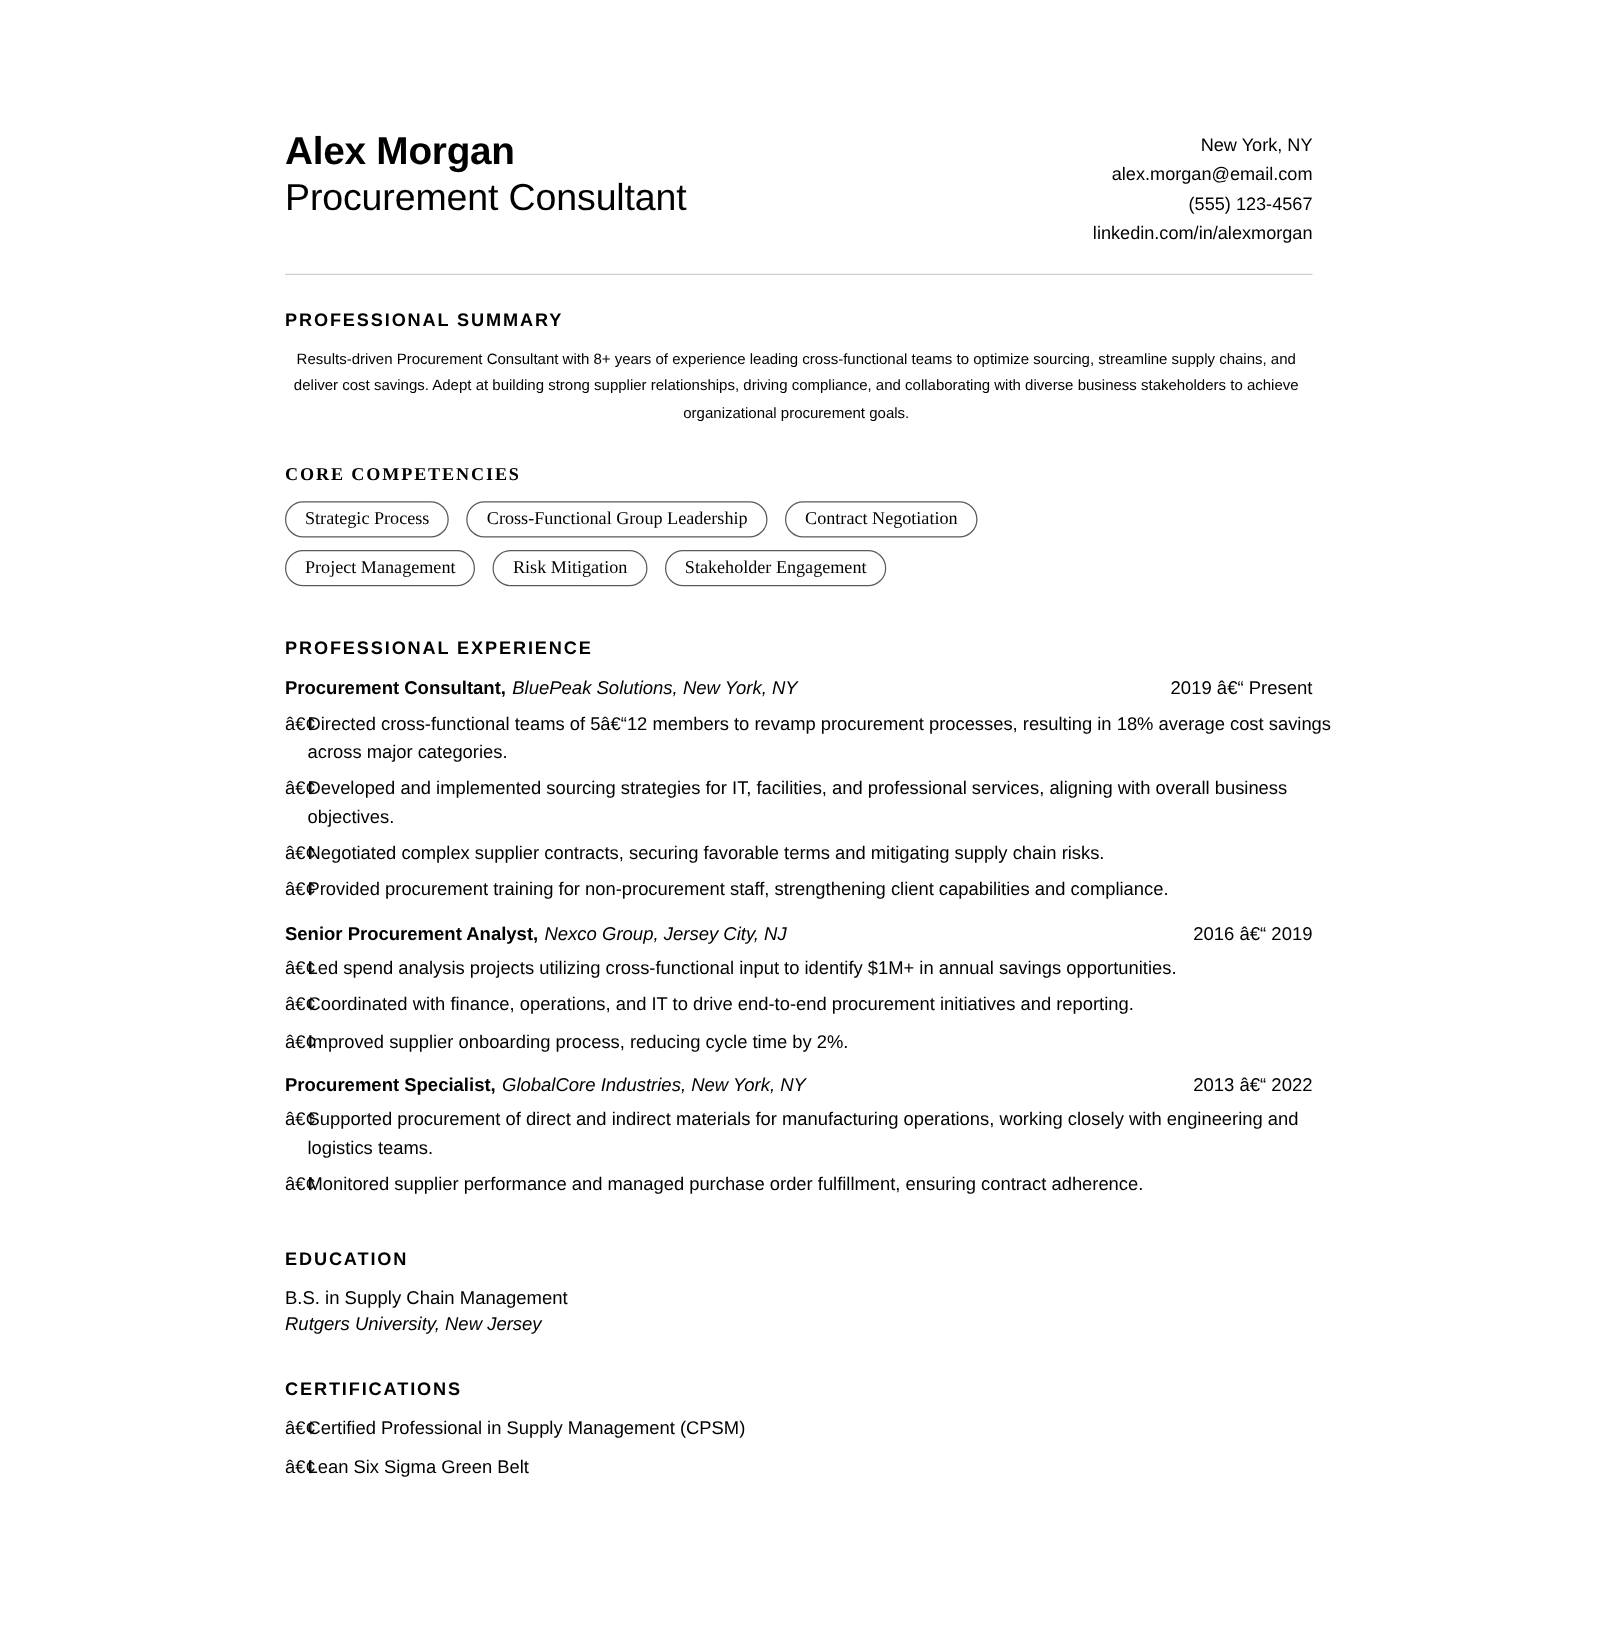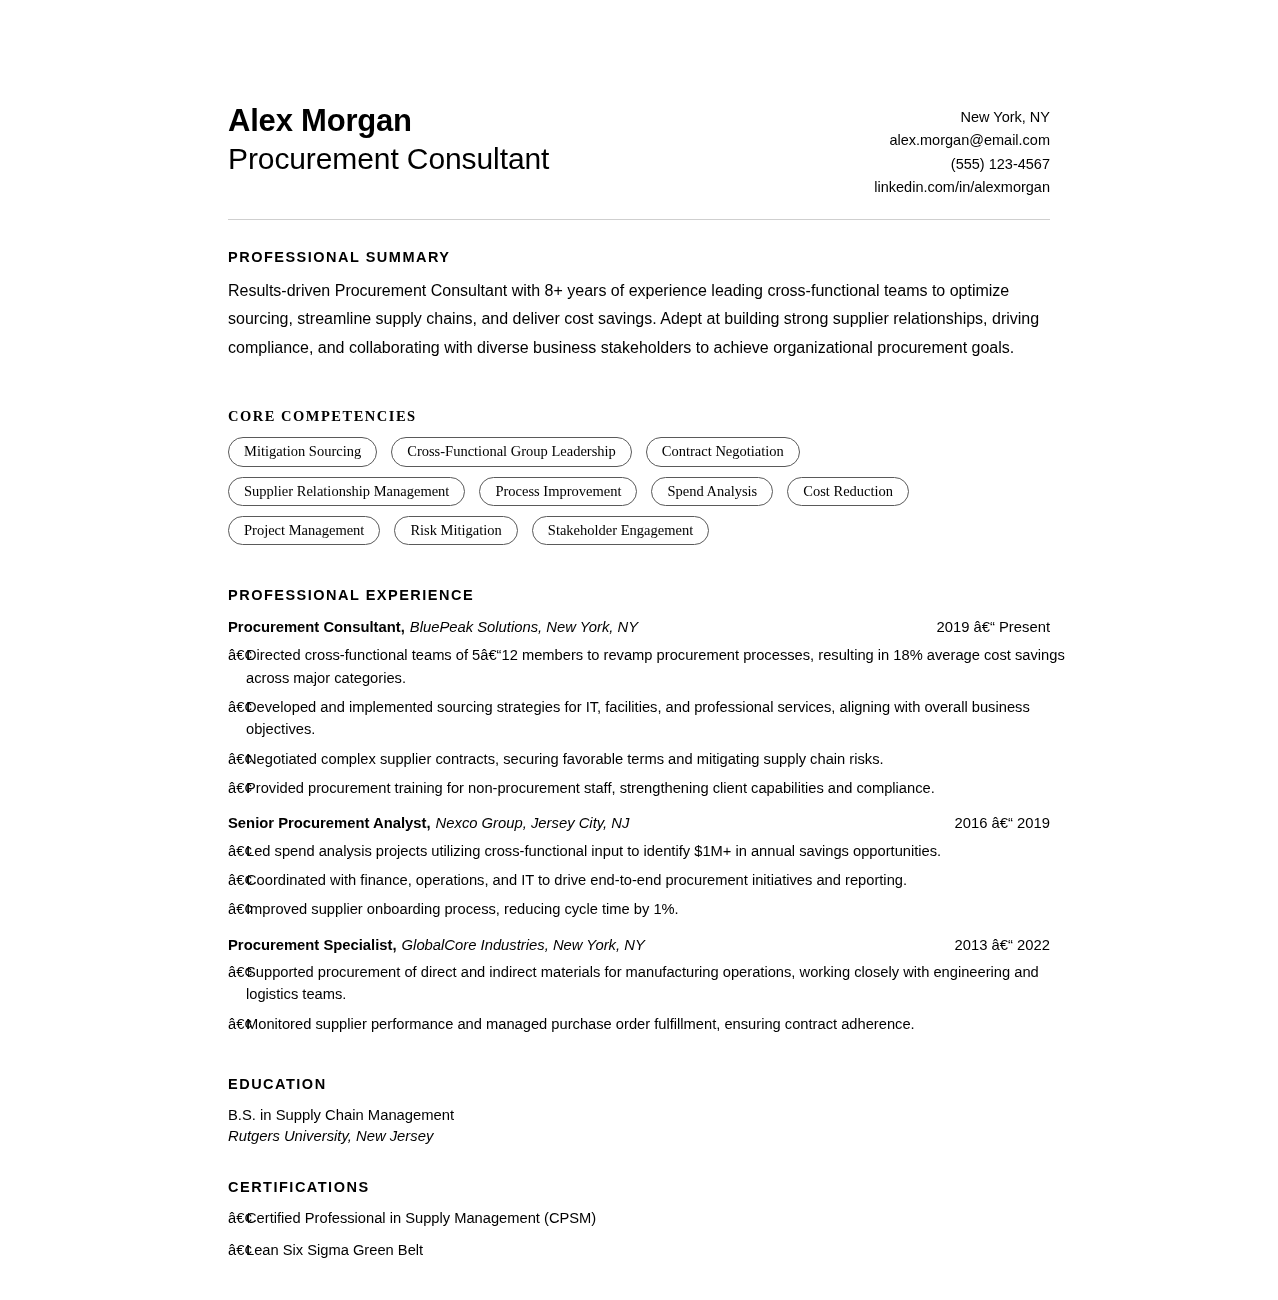--- a/index.html
+++ b/index.html
@@ -79,24 +79,25 @@
     text-transform: uppercase;
     margin: 0;
   }
   .s-summary { padding-top: 29px; }
   .s-competencies { padding-top: 30px; font-family: Liberation Serif, serif; }
   .s-experience { padding-top: 32px; }
   .s-education { padding-top: 34px; }
   .s-certifications { padding-top: 33px; }
 
   .summary-text {
-    font-size: 16px;
+    font-size: 12px;
     line-height: 1.78;
-    margin: 12px 0 16px 0;
+    margin: 12px 0 1px 0;
     width: 818px;
+    text-align: center;
   }
 
   
   .pill-rows { margin-top: 12px; }
   .pill-row {
     display: flex;
     flex-wrap: nowrap;
     align-items: center;
     margin-bottom: 10px;
   }
@@ -211,29 +212,23 @@
 
     <div class="section s-summary">
       <h3 class="section-title">PROFESSIONAL SUMMARY</h3>
       <p class="summary-text">Results-driven Procurement Consultant with 8+ years of experience leading cross-functional teams to optimize sourcing, streamline supply chains, and deliver cost savings. Adept at building strong supplier relationships, driving compliance, and collaborating with diverse business stakeholders to achieve organizational procurement goals.</p>
     </div>
 
     <div class="section s-competencies">
       <h3 class="section-title">CORE COMPETENCIES</h3>
       <div class="pill-rows">
         <div class="pill-row">
-          <span class="pill">Mitigation Sourcing</span>
+          <span class="pill">Strategic Process</span>
           <span class="pill">Cross-Functional Group Leadership</span>
           <span class="pill">Contract Negotiation</span>
-        </div>
-        <div class="pill-row">
-          <span class="pill">Supplier Relationship Management</span>
-          <span class="pill">Process Improvement</span>
-          <span class="pill">Spend Analysis</span>
-          <span class="pill">Cost Reduction</span>
         </div>
         <div class="pill-row">
           <span class="pill">Project Management</span>
           <span class="pill">Risk Mitigation</span>
           <span class="pill">Stakeholder Engagement</span>
         </div>
       </div>
     </div>
 
     <div class="section s-experience">
@@ -257,21 +252,21 @@
       <div class="job job-2">
         <div class="job-head">
           <div class="job-left">
             <span class="job-title">Senior Procurement Analyst,</span><span class="job-company">Nexco Group, Jersey City, NJ</span>
           </div>
           <div class="job-dates">2016 â€“ 2019</div>
         </div>
         <ul class="bullets">
           <li class="bullet"><span class="marker">â€¢</span><span>Led spend analysis projects utilizing cross-functional input to identify $1M+ in annual savings opportunities.</span></li>
           <li class="bullet"><span class="marker">â€¢</span><span>Coordinated with finance, operations, and IT to drive end-to-end procurement initiatives and reporting.</span></li>
-          <li class="bullet"><span class="marker">â€¢</span><span>Improved supplier onboarding process, reducing cycle time by 1%.</span></li>
+          <li class="bullet"><span class="marker">â€¢</span><span>Improved supplier onboarding process, reducing cycle time by 2%.</span></li>
         </ul>
       </div>
 
       <div class="job job-3">
         <div class="job-head">
           <div class="job-left">
             <span class="job-title">Procurement Specialist,</span><span class="job-company">GlobalCore Industries, New York, NY</span>
           </div>
           <div class="job-dates">2013 â€“ 2022</div>
         </div>

